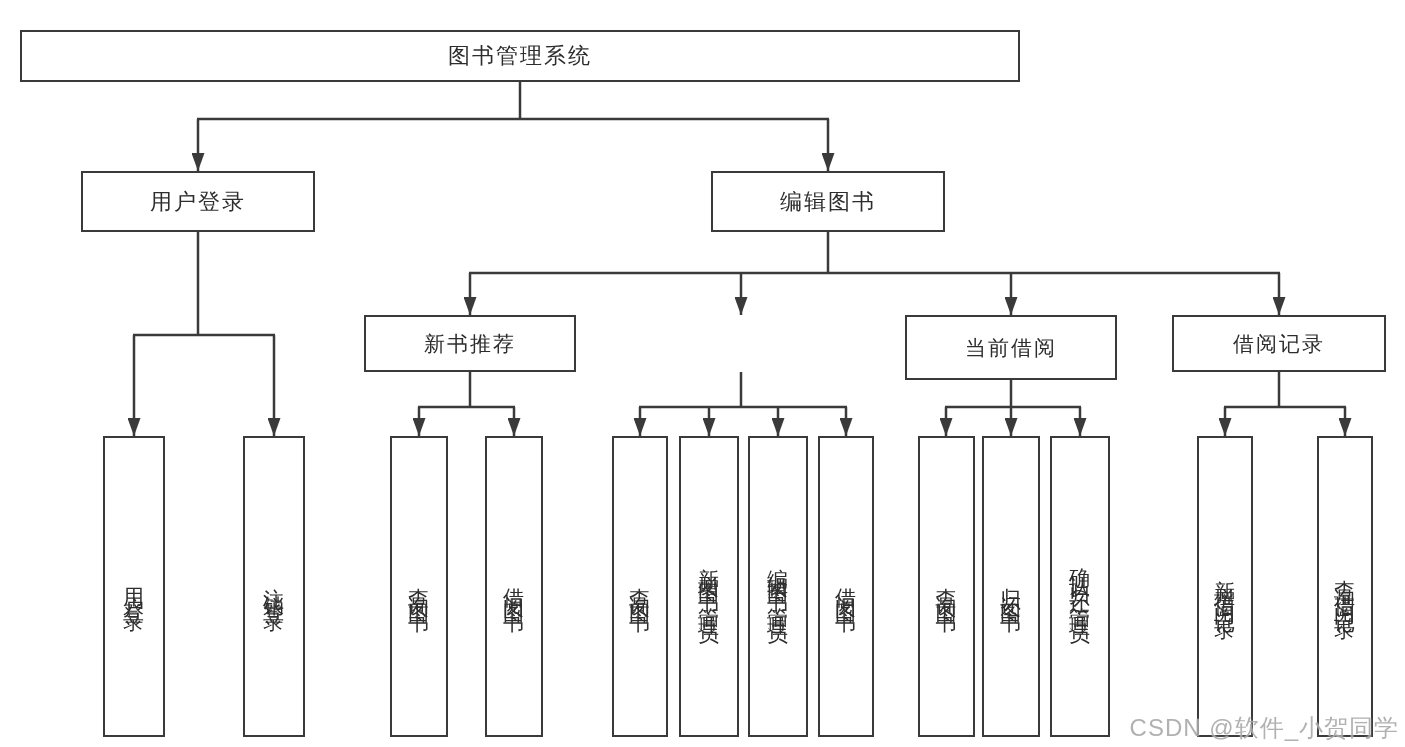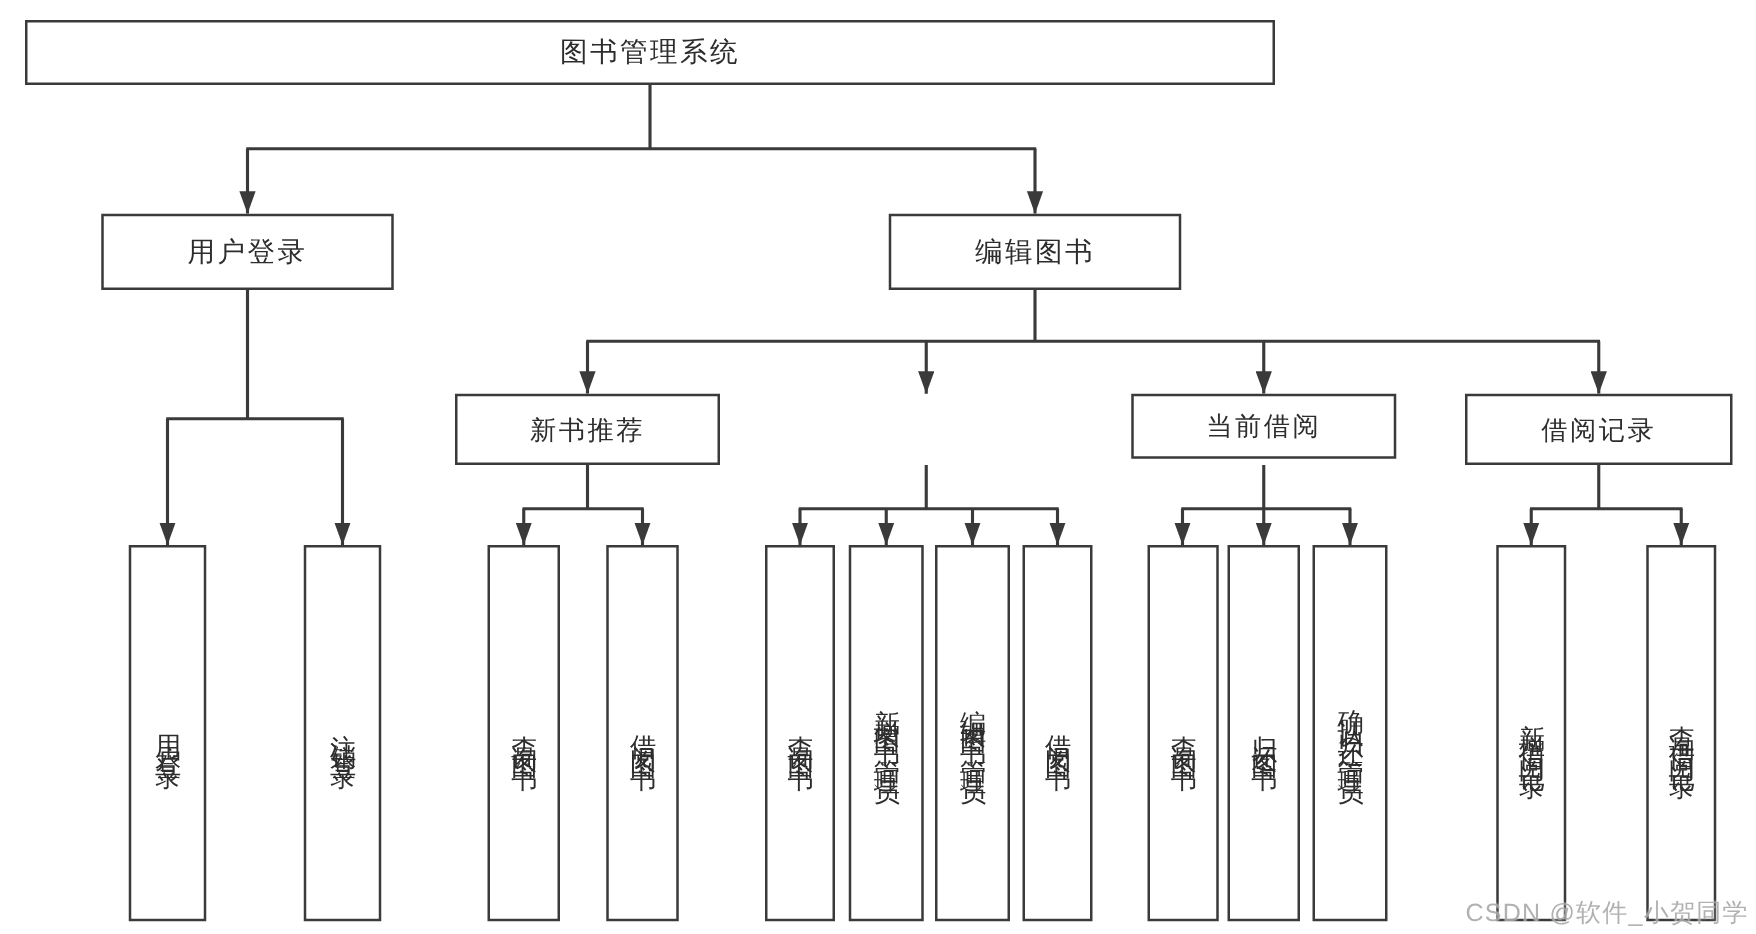--- a/index.html
+++ b/index.html
@@ -30,40 +30,40 @@
   .node{
     position:absolute;
     box-sizing:border-box;
     border:2.5px solid var(--line);
     background:var(--background);
     display:flex;
     align-items:center;
     justify-content:center;
     color:var(--text);
   }
-  .node.root{border-width:2px;}
+  .node.root{border-width:2px;margin-top:14px;}
   .node .lbl{
     font-size:22px;
     letter-spacing:2px;
     white-space:nowrap;
   }
   .node.lvl3 .lbl{font-size:21px;font-family:Liberation Serif, serif;}
   .node.leaf .lbl{
     writing-mode:vertical-rl;
     text-orientation:mixed;
     font-size:21px;
     letter-spacing:8px;
     line-height:1;
     white-space:nowrap;
   }
   .watermark{
     position:absolute;
     right:6px;
     bottom:3px;
-    font-size:20px;
+    font-size:24px;
     color:var(--watermark);
     opacity:0.9;
     text-shadow:0 0 2px #ffffff;
     white-space:nowrap;
     letter-spacing:1px;
   }
 </style>
 </head>
 <body>
 
@@ -138,21 +138,21 @@
   <div class="node lvl2" style="left:81px;top:171px;width:234px;height:61px">
     <span class="lbl">用户登录</span>
   </div>
   <div class="node lvl2" style="left:711px;top:171px;width:234px;height:61px">
     <span class="lbl">编辑图书</span>
   </div>
 
   <div class="node lvl3" style="left:364px;top:315px;width:212px;height:57px">
     <span class="lbl">新书推荐</span>
   </div>
-  <div class="node lvl3" style="left:905px;top:315px;width:212px;height:52px">
+  <div class="node lvl3" style="left:905px;top:315px;width:212px;height:65px">
     <span class="lbl">当前借阅</span>
   </div>
   <div class="node lvl3" style="left:1172px;top:315px;width:214px;height:57px">
     <span class="lbl">借阅记录</span>
   </div>
 
   <div class="node leaf" style="left:103px;top:436px;width:62px;height:301px">
     <span class="lbl">用户登录</span>
   </div>
   <div class="node leaf" style="left:243px;top:436px;width:62px;height:301px">

